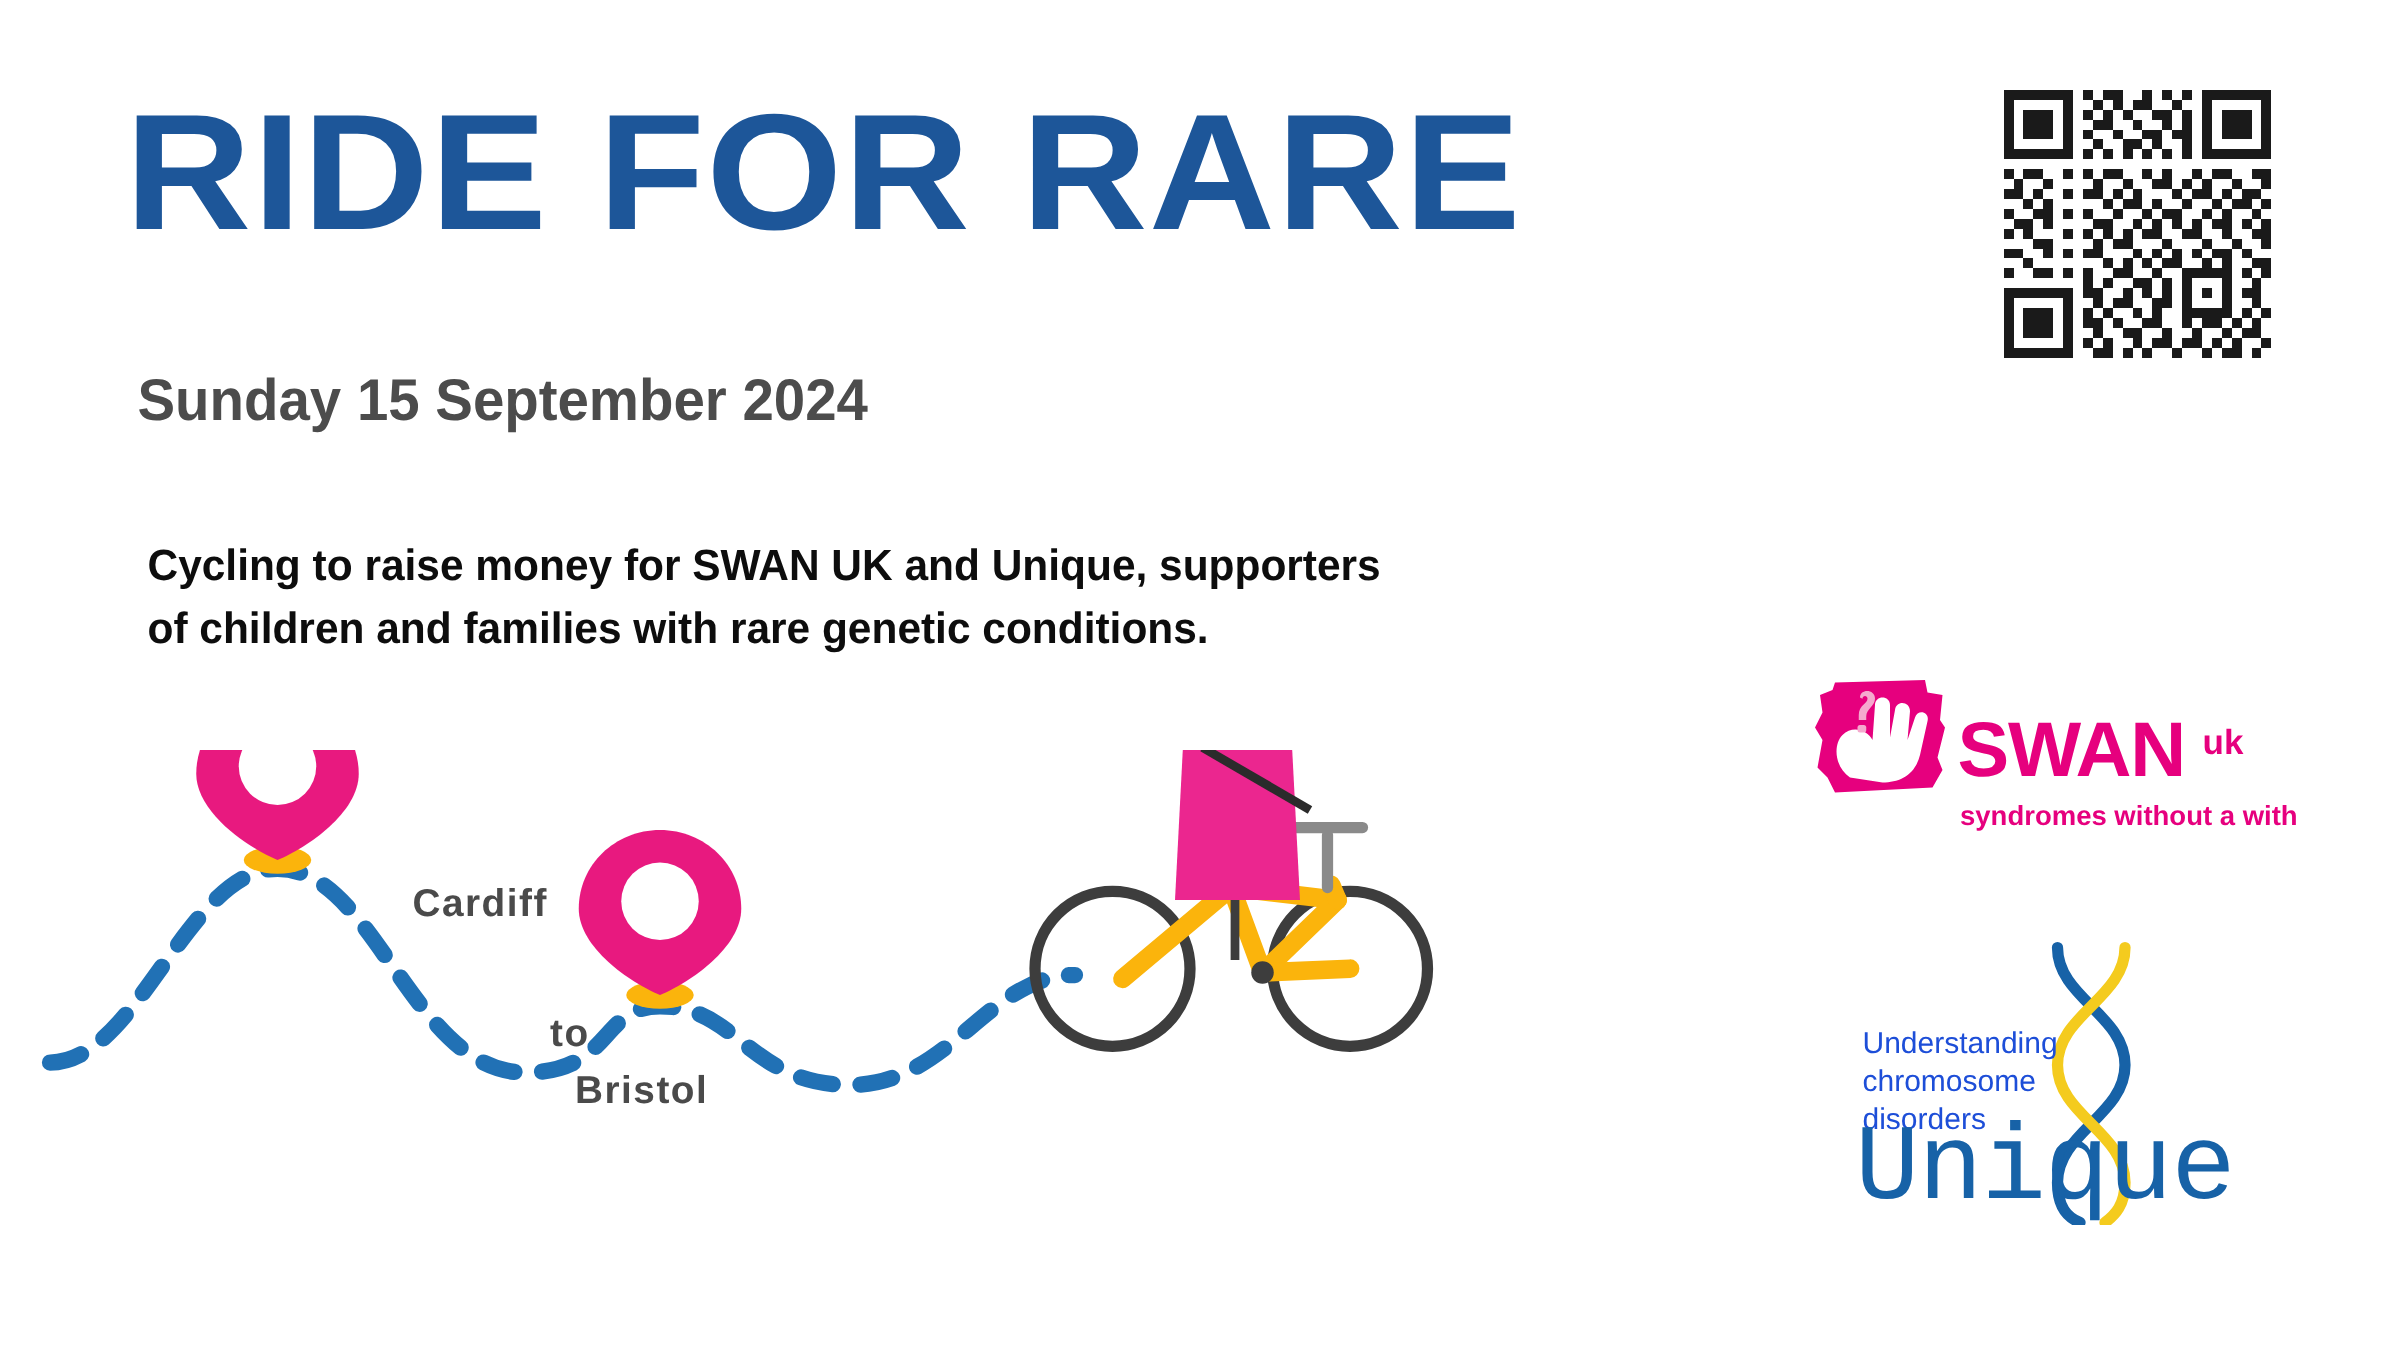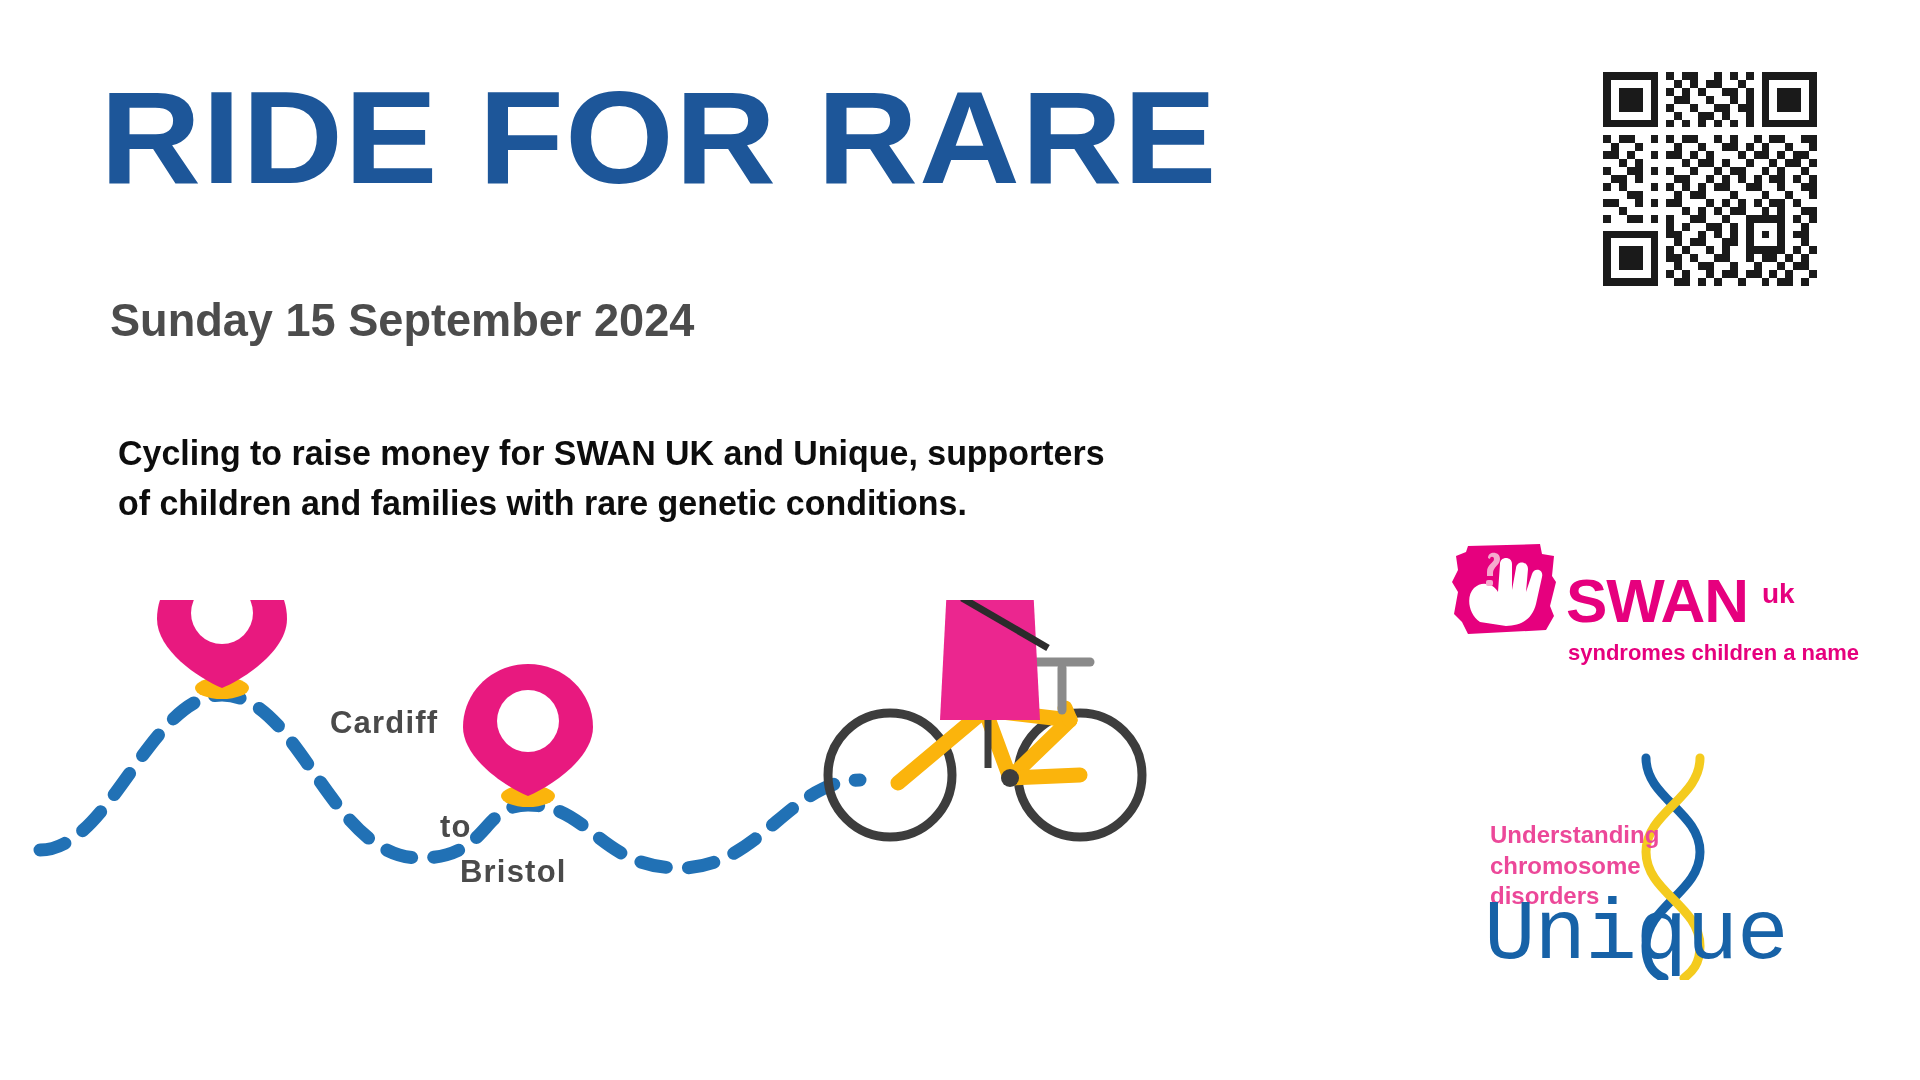--- a/index.html
+++ b/index.html
@@ -148,24 +148,24 @@
     left: 1478px;
     top: 752px;
     width: 320px;
     height: 228px;
   }
   .unique-strap {
     position: absolute;
     left: 12px;
     top: 68px;
     font-family: "Liberation Sans", sans-serif;
-    font-weight: 700;
+    font-weight: 400;
     font-size: 24px;
     line-height: 1.28;
-    color: #ec4899;
+    color: #1d4ed8;
     white-space: nowrap;
   }
   .unique-word {
     position: absolute;
     left: 6px;
     top: 140px;
     font-family: Liberation Mono, monospace;
     font-weight: 400;
     font-size: 86px;
     line-height: 1;
@@ -312,21 +312,21 @@
 
   <div class="swan-logo">
     <svg width="108" height="95" viewBox="0 0 108 95" style="position:absolute;left:0;top:0">
       <path d="M6 14 L 16 10 L 18 4 L 90 2 L 92 12 L 104 14 L 102 34 L 106 40 L 100 64 L 104 74 L 96 88 L 18 92 L 12 80 L 4 72 L 8 50 L 2 40 L 8 28 Z" fill="#E6007E"></path>
       <path d="M30 80 C 18 72, 16 54, 24 46 C 32 38, 44 42, 48 50 L 50 22 C 50 14, 62 14, 62 22 L 62 48 L 66 26 C 67 18, 78 19, 78 27 L 76 50 L 82 32 C 84 25, 94 27, 92 35 L 86 62 C 82 78, 70 84, 56 84 Z" fill="#ffffff"></path>
       <path d="M38 16 C 38 9, 50 9, 50 17 C 50 23, 43 25, 43 31 L 43 34 L 37 34 L 37 30 C 37 22, 44 21, 44 17 C 44 14, 40 14, 40 17 Z" fill="#F5A9CE"></path>
       <rect x="36" y="38" width="7" height="6" rx="2" fill="#F5A9CE"></rect>
     </svg>
     <div class="swan-word">SWAN</div>
     <div class="swan-uk">uk</div>
-    <div class="swan-tag">syndromes children a name</div>
+    <div class="swan-tag">syndromes without a with</div>
   </div>
 
   <div class="unique-logo">
     <svg width="320" height="228" viewBox="0 0 320 228" style="position:absolute;left:0;top:0">
       <g fill="none" stroke-width="9" stroke-linecap="round">
         <path d="M168 6 C 168 46, 222 60, 222 100 C 222 140, 168 154, 168 194 C 168 214, 176 222, 186 226" stroke="#1762A7"></path>
         <path d="M222 6 C 222 46, 168 60, 168 100 C 168 140, 222 154, 222 194 C 222 212, 214 220, 206 226" stroke="#F4CB1E"></path>
       </g>
     </svg>
     <div class="unique-strap">

